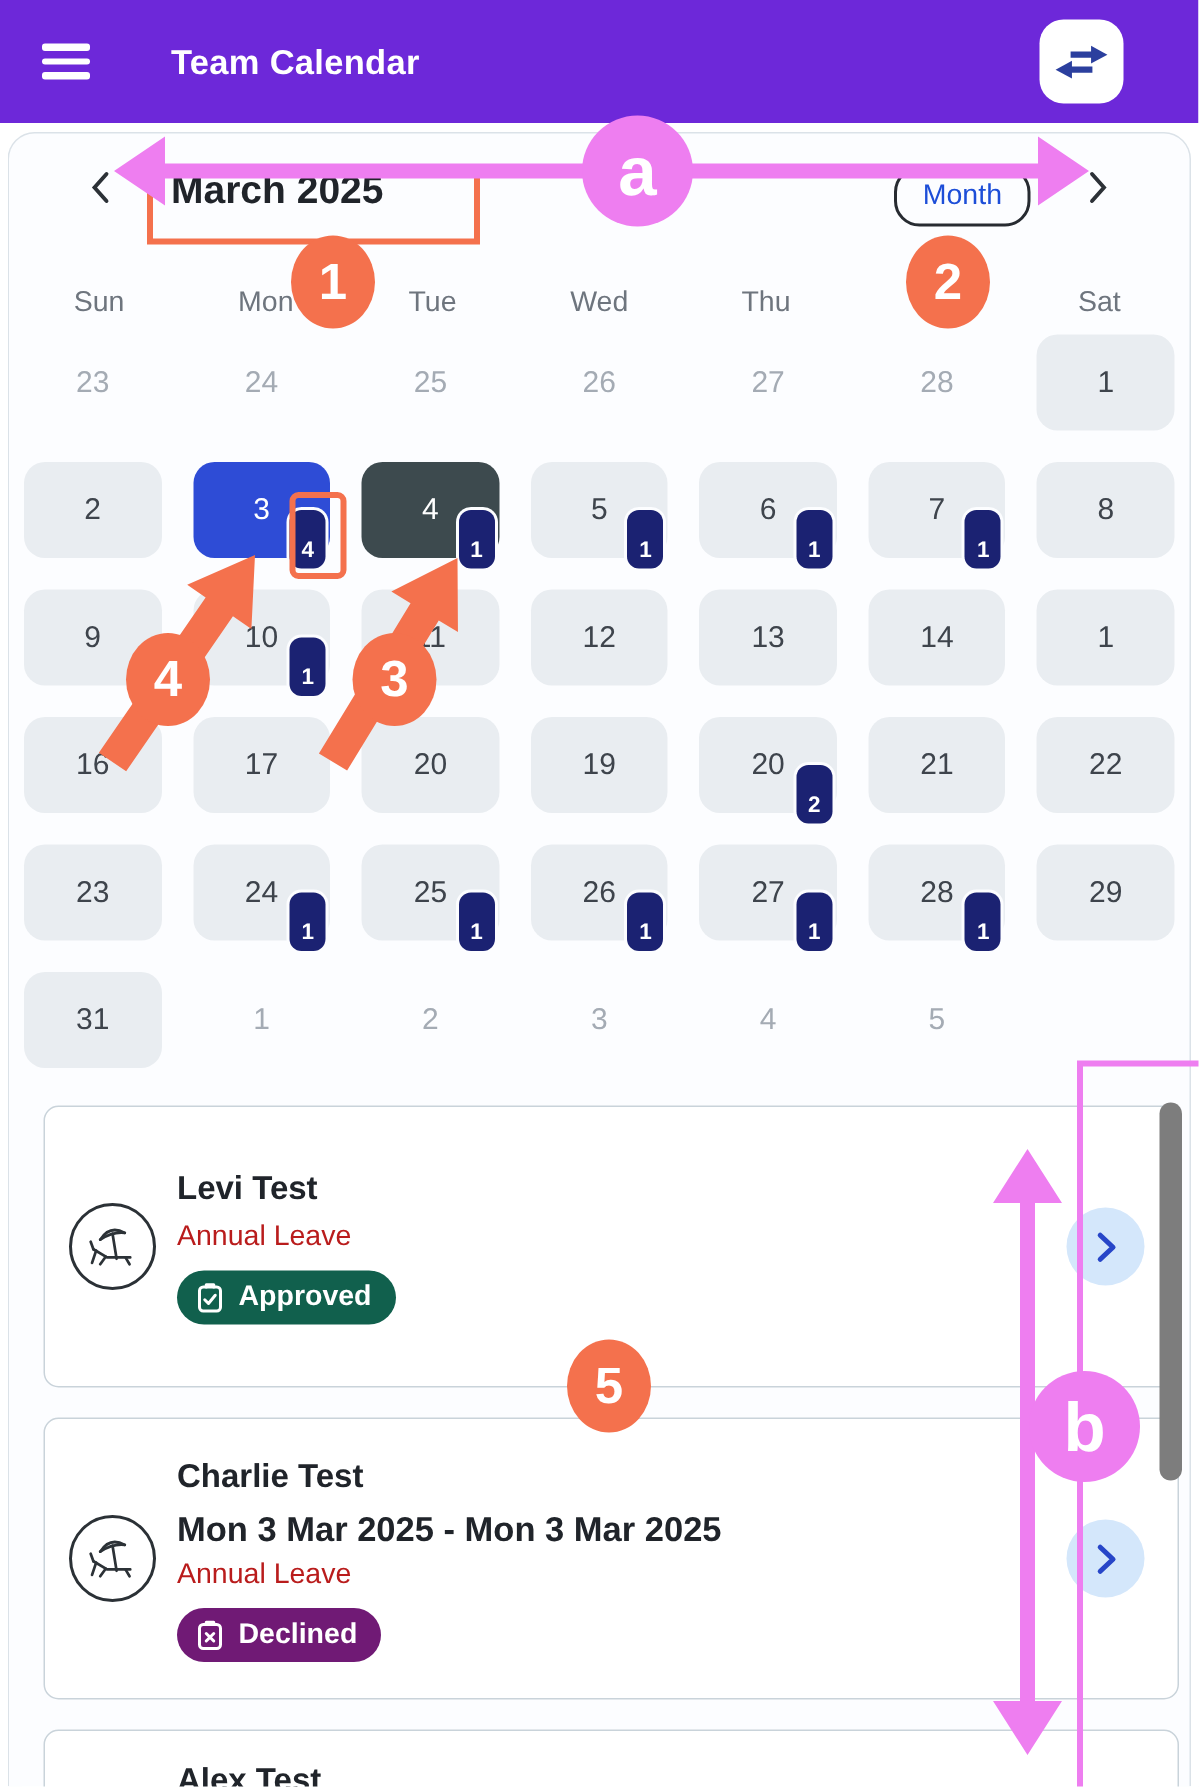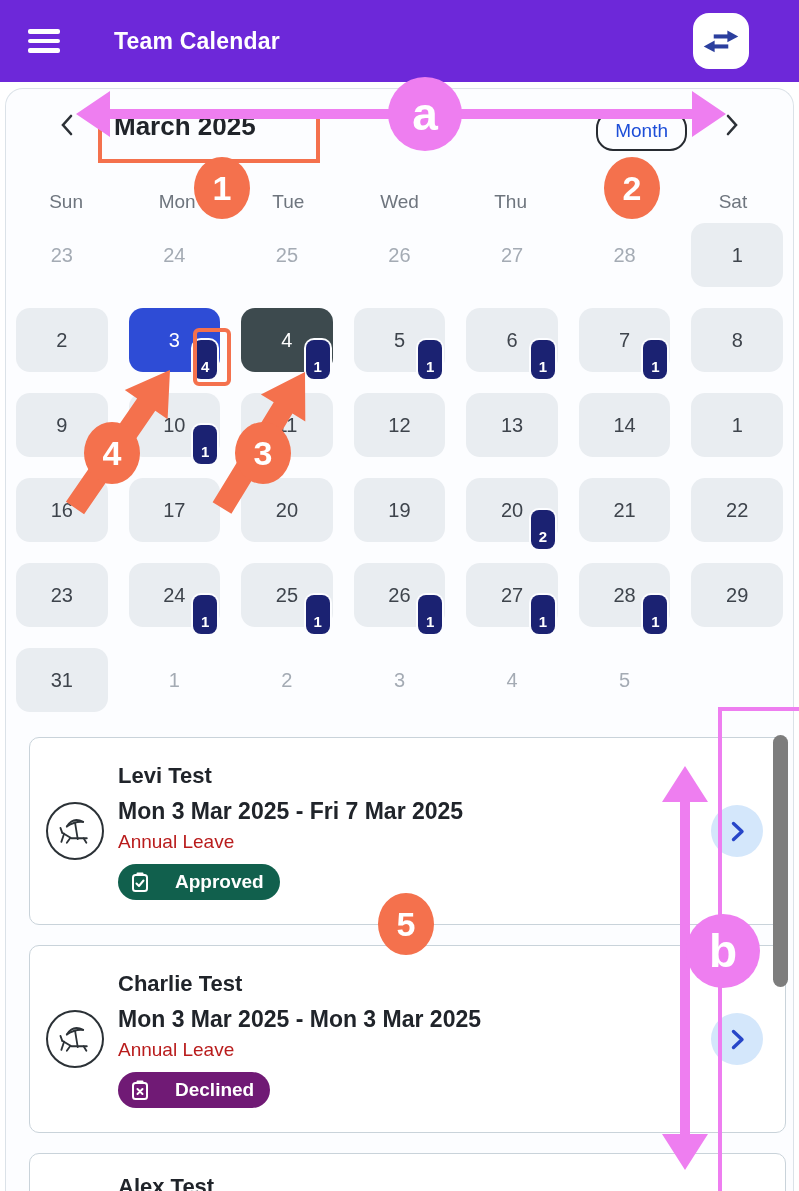--- a/index.html
+++ b/index.html
@@ -51,21 +51,21 @@
   
   .cards { margin:25px 8px 0 13px; width:757px; display:flex; flex-direction:column; gap:20px; }
   .card { position:relative; background:#fff; border:1.5px solid #c9d3da; border-radius:10px;
           height:188px; padding:20px 70px 20px 16px; display:flex; align-items:center; }
   .card.partial { height:150px; align-items:flex-start; padding-left:88px; padding-top:20px; }
   .leave-icon { width:58px; height:58px; border:2px solid #2b3136; border-radius:50%;
                 flex:none; display:flex; align-items:center; justify-content:center; margin-right:14px; }
   .cname  { font-size:22px; font-weight:700; color:#20242a; margin-bottom:9px; }
   .cdates { font-size:23px; font-weight:700; color:#20242a; margin-bottom:6px; }
   .ctype  { font-size:19px; color:#b91c1c; margin-bottom:11px; }
-  .status { display:inline-flex; align-items:center; gap:24px; align-self:flex-start;
+  .status { display:inline-flex; align-items:center; gap:8px; align-self:flex-start;
             padding:7px 16px 7px 11px; border-radius:20px; color:#fff; font-size:19px; font-weight:700; }
   .chev-btn { position:absolute; right:22px; top:50%; transform:translateY(-50%);
               width:52px; height:52px; border-radius:50%; background:#d4e7fb; border:none;
               display:flex; align-items:center; justify-content:center; cursor:pointer; }
 
   
   .scroll-thumb { position:absolute; right:11px; top:735px; width:15px; height:252px;
                   background:#7d7d7d; border-radius:8px; z-index:30; }
 
   
@@ -279,21 +279,21 @@
             <path d="M13 17 Q20 6 31 12"></path>
             <path d="M13 17 Q22 11 31 12"></path>
             <line x1="22" y1="12.5" x2="25" y2="31"></line>
             <path d="M8 24 L18 30 L35 30"></path>
             <path d="M10 25 L7 34"></path>
             <path d="M31.5 30 L34.5 35"></path>
             <path d="M17 29.5 L13 35"></path>
             <path d="M8 24 L6 18.5"></path>
           </svg>
         </span>
-        <div class="cbody"><div class="cname">Levi Test</div><div class="cdates">Mon 3 Mar 2025 - Fri 7 Mar 2025</div><div class="ctype">Annual Leave</div><div class="status" style="background: rgb(17, 96, 77);">
+        <div class="cbody"><div class="cname">Levi Test</div><div class="ctype">Annual Leave</div><div class="status" style="background: rgb(17, 96, 77);">
             <span style="display:flex">
               <svg width="22" height="22" viewBox="0 0 22 22" fill="none" stroke="#fff" stroke-width="2" stroke-linecap="round" stroke-linejoin="round">
                 <rect x="4" y="4" width="14" height="16" rx="2.5"></rect>
                 <path d="M8.5 4 V2.5 H13.5 V4"></path>
                 <path d="M7.5 12.5 L10 15 L14.5 9.5"></path>
               </svg>
             </span>
             <span class="status-label">Approved</span>
           </div></div>
         <button class="chev-btn">

